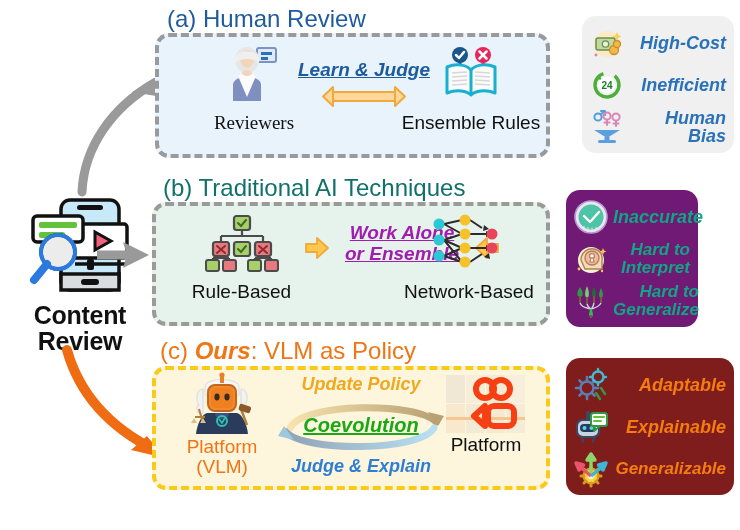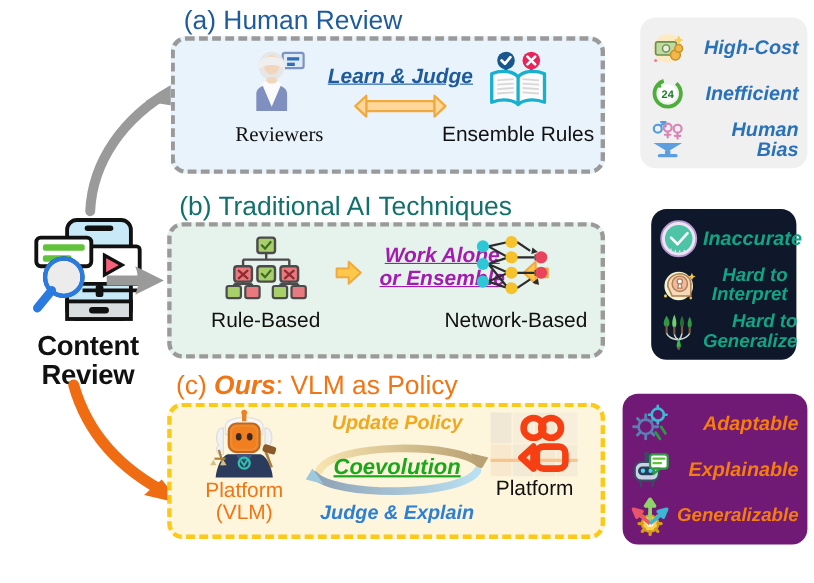--- a/index.html
+++ b/index.html
@@ -41,22 +41,22 @@
   .mid-text{
     font-weight:bold;font-style:italic;font-size:19px;line-height:21px;
     text-decoration:underline;white-space:nowrap;
   }
   .mid-a{color:#1d5b9e;}
   .mid-b{color:#a21caf;}
 
   
   .callout{border-radius:14px;box-sizing:border-box;padding:6px 8px;}
   #callout-a{left:582px;top:16px;width:152px;height:137px;background:#f0f0f0;}
-  #callout-b{left:592px;top:190px;width:132px;height:137px;background:#0f172a;}
-  #callout-c{left:566px;top:358px;width:168px;height:137px;background:#701a75;}
+  #callout-b{left:566px;top:190px;width:132px;height:137px;background:#701a75;}
+  #callout-c{left:566px;top:358px;width:168px;height:137px;background:#7f1d1d;}
   .c-row{display:flex;align-items:center;gap:5px;height:42px;}
   .c-txt{font-style:italic;font-weight:bold;font-size:18px;line-height:18px;}
   .c-txt.two{font-size:17px;line-height:18px;}
   .ca{color:#2a72b8;}
   .cb{color:#10a584;}
   .cc{color:#f57c0f;}
   .c-ico{width:34px;height:34px;flex:0 0 34px;}
   .c-right{flex:1;text-align:right;}
 
   svg{display:block;overflow:visible;}

